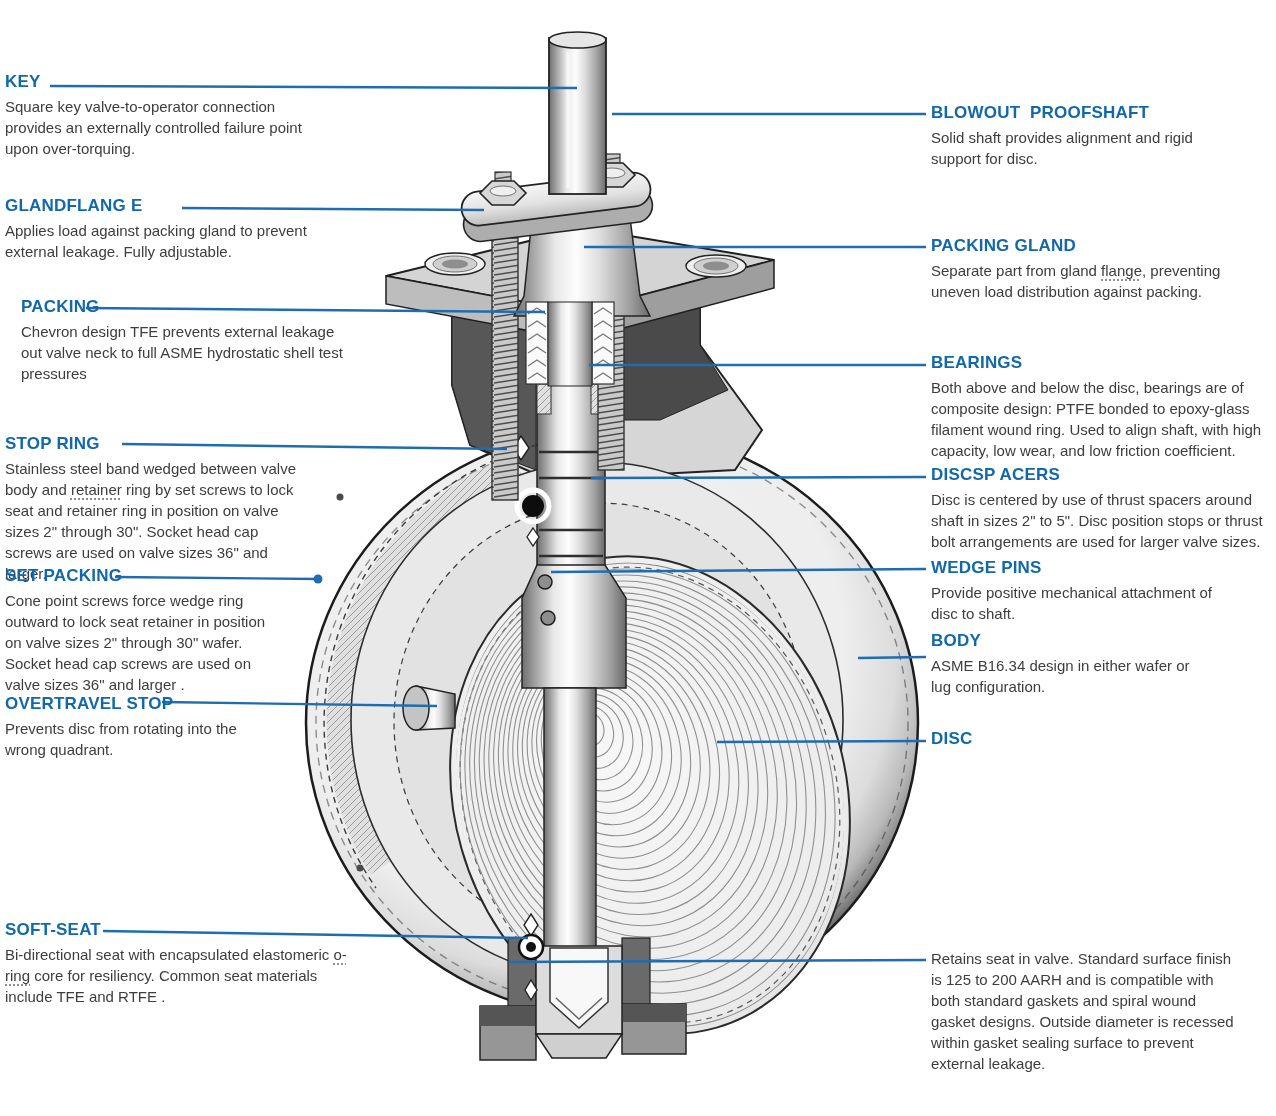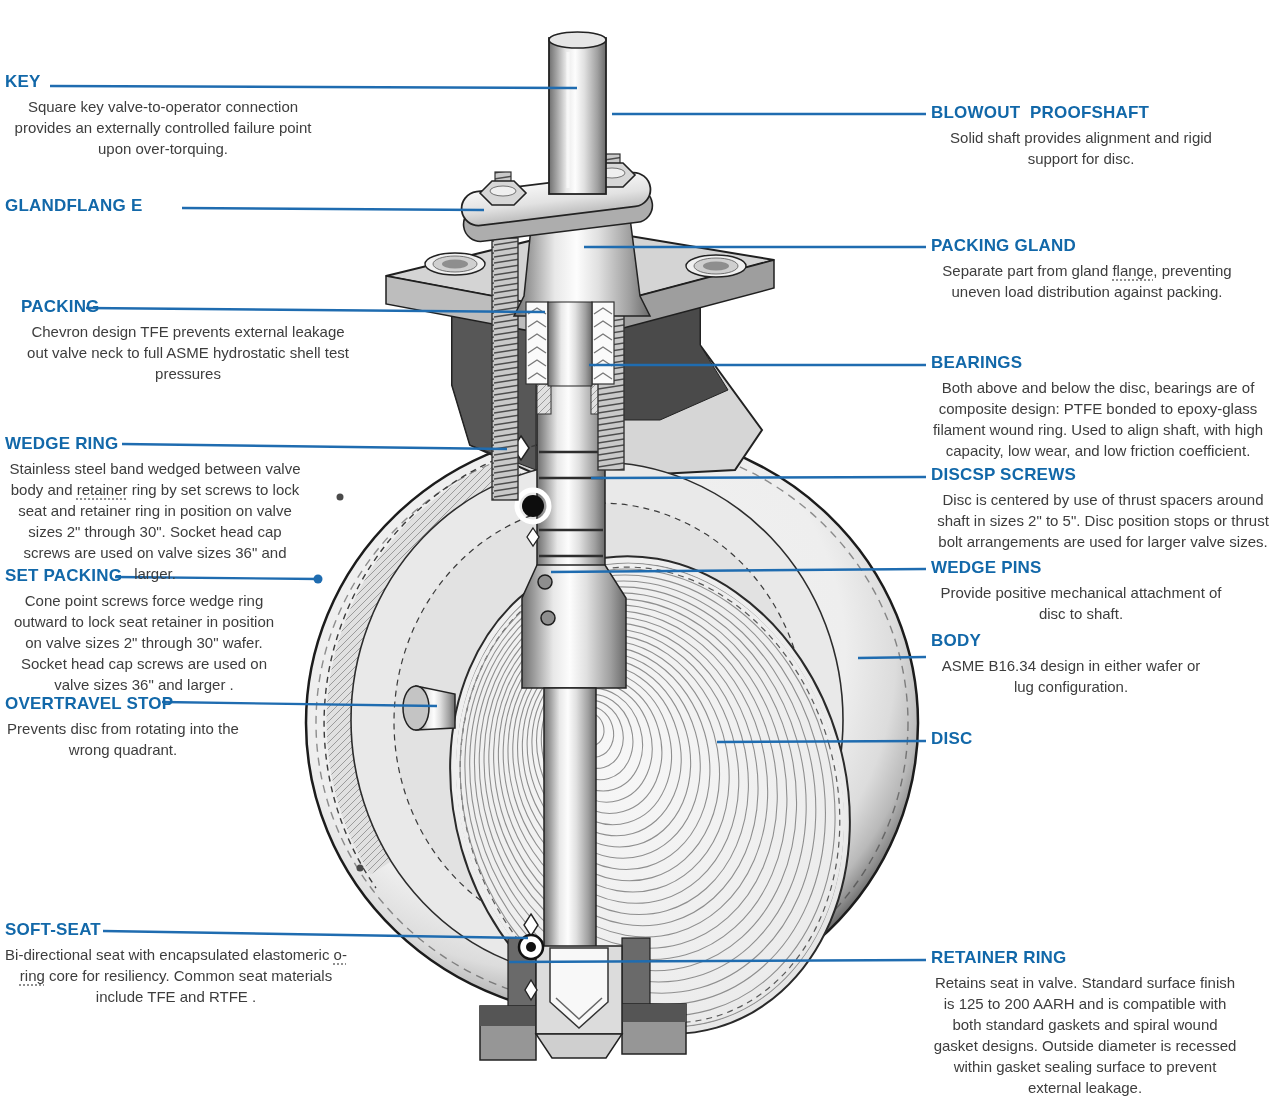--- a/index.html
+++ b/index.html
@@ -3,21 +3,21 @@
 <meta charset="utf-8">
 <style>
   :root{ --accent:#1268a9; --leader:#1f6cb0; --ink:#3d3d3d; }
   html,body{margin:0;padding:0;background:#fff;}
   body{width:1276px;height:1116px;position:relative;overflow:hidden;
        font-family:"Liberation Sans",sans-serif;}
   #art{position:absolute;left:0;top:0;z-index:1;}
   .label{position:absolute;z-index:2;}
   .label h3{margin:0 0 4px 0;font-size:17px;font-weight:bold;color:var(--accent);
             letter-spacing:.2px;white-space:pre-wrap;}
-  .label p{margin:0;font-size:15px;line-height:21px;color:var(--ink);text-align:center;}
+  .label p{margin:0;font-size:15px;line-height:21px;color:var(--ink);}
   .du{text-decoration:underline dotted #8f8f8f 2px;text-underline-offset:3px;margin-top:9px;}
   
   #lb-key{left:5px;top:72px;width:316px}
   #lb-gland-flange{left:5px;top:196px;width:322px}
   #lb-packing{left:21px;top:297px;width:334px}
   #lb-wedge-ring{left:5px;top:434px;width:300px}
   #lb-set-screws{left:5px;top:566px;width:278px}
   #lb-overtravel-stop{left:5px;top:694px;width:236px}
   #lb-soft-seat{left:5px;top:920px;width:342px}
   #lb-blowout{left:931px;top:103px;width:300px}
@@ -263,27 +263,28 @@
   </g>
   <circle cx="318" cy="579" r="4.5" fill="#1f6cb0"></circle>
 </svg>
 
 <div class="label" id="lb-key">
   <h3>KEY</h3>
   <p><span>Square key valve-to-operator connection provides an externally controlled failure point upon over-torquing.</span></p>
 </div>
 <div class="label" id="lb-gland-flange">
   <h3>GLANDFLANG E</h3>
+  <p><span>Applies load against packing gland to prevent external leakage. Fully adjustable.</span></p>
 </div>
 <div class="label" id="lb-packing">
   <h3>PACKING</h3>
   <p><span>Chevron design TFE prevents external leakage out valve neck to full ASME hydrostatic shell test pressures</span></p>
 </div>
 <div class="label" id="lb-wedge-ring">
-  <h3>WEDGE RING</h3>
+  <h3>STOP RING</h3>
   <p><span>Stainless steel band wedged between valve body and </span><span class="du">retainer</span><span> ring by set screws to lock seat and retainer ring in position on valve sizes 2" through 30". Socket head cap screws are used on valve sizes 36" and larger.</span></p>
 </div>
 <div class="label" id="lb-set-screws">
   <h3>SET PACKING</h3>
   <p><span>Cone point screws force wedge ring outward to lock seat retainer in position on valve sizes 2" through 30" wafer. Socket head cap screws are used on valve sizes 36" and larger .</span></p>
 </div>
 <div class="label" id="lb-overtravel-stop">
   <h3>OVERTRAVEL STOP</h3>
   <p><span>Prevents disc from rotating into the wrong quadrant.</span></p>
 </div>
@@ -298,30 +299,29 @@
 </div>
 <div class="label" id="lb-packing-gland">
   <h3>PACKING GLAND</h3>
   <p><span>Separate part from gland </span><span class="du">flange</span><span>, preventing uneven load distribution against packing.</span></p>
 </div>
 <div class="label" id="lb-bearings">
   <h3>BEARINGS</h3>
   <p><span>Both above and below the disc, bearings are of composite design: PTFE bonded to epoxy-glass filament wound ring. Used to align shaft, with high capacity, low wear, and low friction coefficient.</span></p>
 </div>
 <div class="label" id="lb-disc-spacers">
-  <h3>DISCSP SCREWS</h3>
+  <h3>DISCSP ACERS</h3>
   <p><span>Disc is centered by use of thrust spacers around shaft in sizes 2" to 5". Disc position stops or thrust bolt arrangements are used for larger valve sizes.</span></p>
 </div>
 <div class="label" id="lb-wedge-pins">
   <h3>WEDGE PINS</h3>
   <p><span>Provide positive mechanical attachment of disc to shaft.</span></p>
 </div>
 <div class="label" id="lb-body">
   <h3>BODY</h3>
   <p><span>ASME B16.34 design in either wafer or lug configuration.</span></p>
 </div>
 <div class="label" id="lb-disc">
   <h3>DISC</h3>
 </div>
 <div class="label" id="lb-retainer-ring">
-  <h3>RETAINER RING</h3>
   <p><span>Retains seat in valve. Standard surface finish is 125 to 200 AARH and is compatible with both standard gaskets and spiral wound gasket designs. Outside diameter is recessed within gasket sealing surface to prevent external leakage.</span></p>
 </div>
 
 </body></html>

